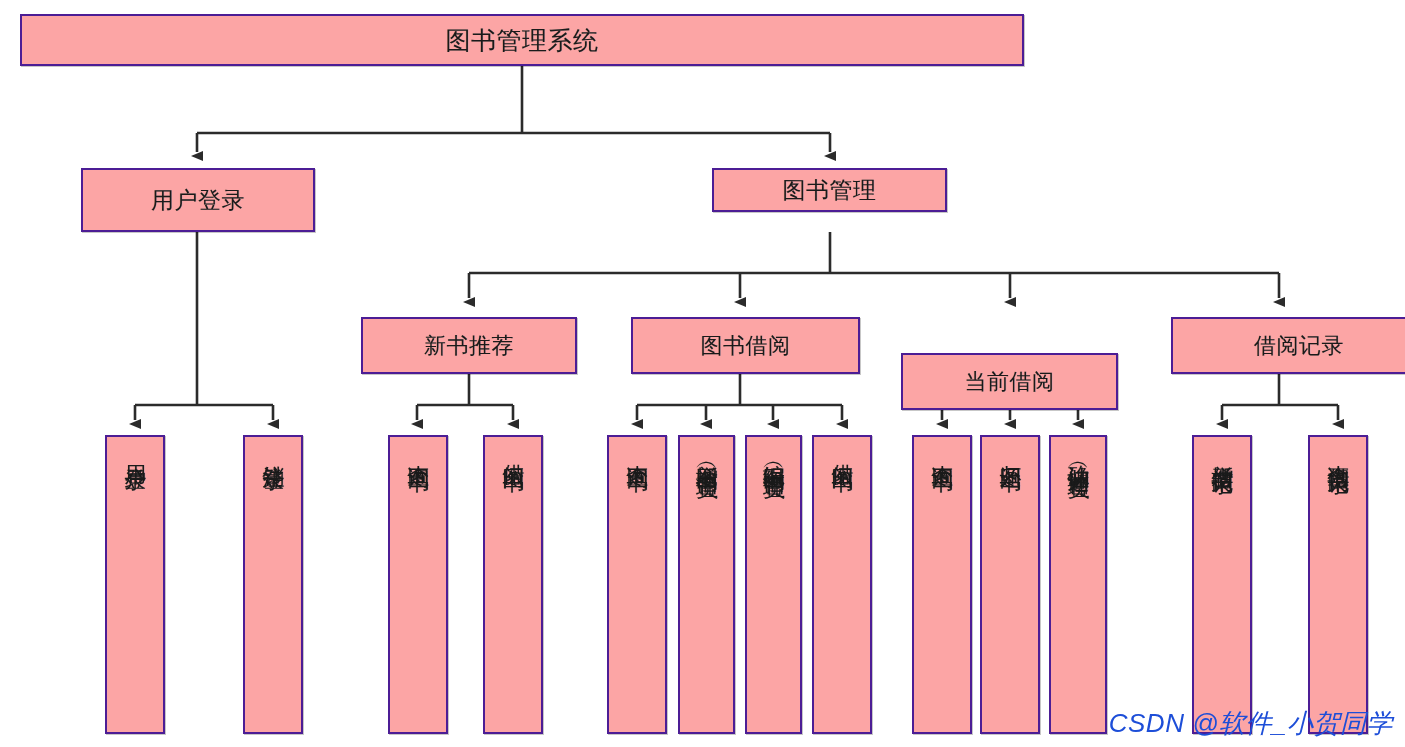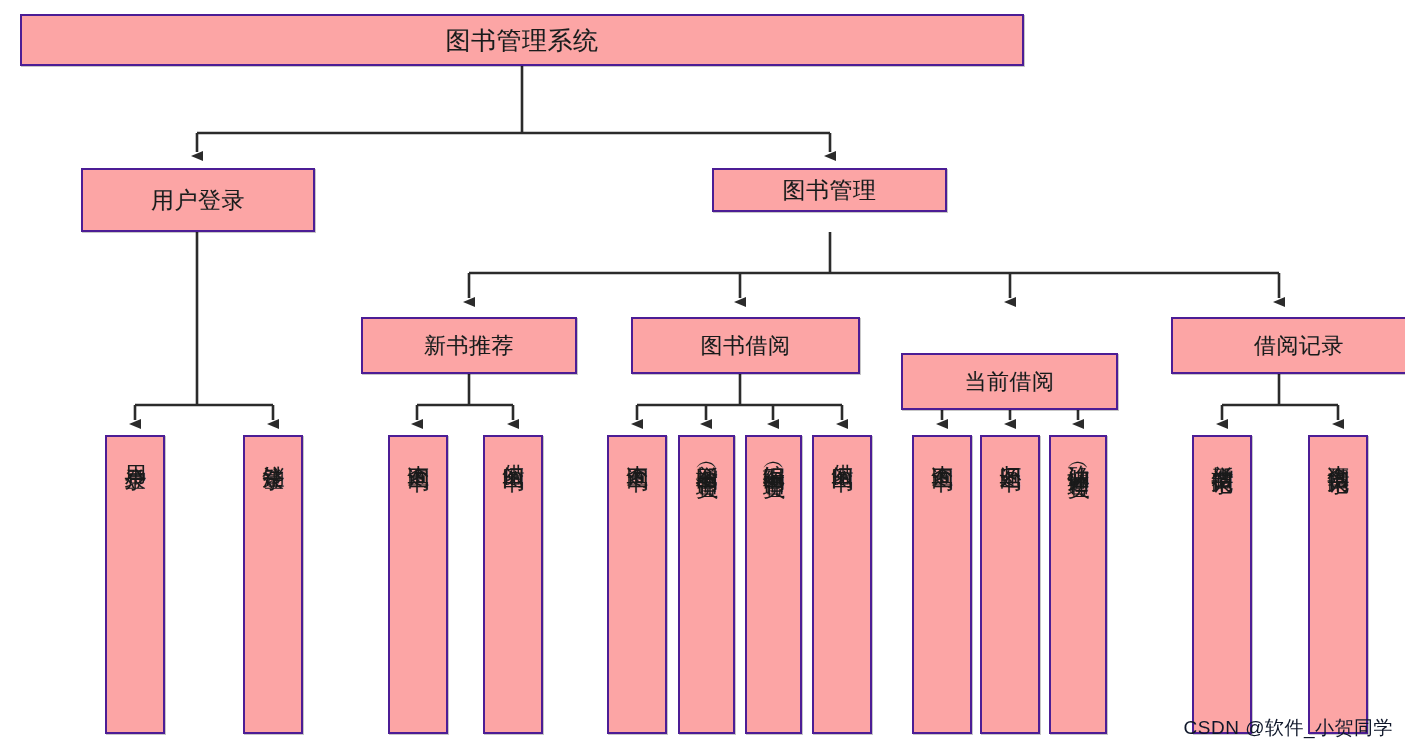--- a/index.html
+++ b/index.html
@@ -57,24 +57,25 @@
     line-height: 1.22;
     letter-spacing: 2px;
     white-space: nowrap;
   }
   .node.leaf.tall .lbl { padding-top: 0px; }
 
   .watermark {
     position: absolute;
     right: 12px;
     bottom: 6px;
-    font-size: 19px;
-    color: #0f172a;
+    font-size: 26px;
+    color: #1d4ed8;
     letter-spacing: 0.5px;
     white-space: nowrap;
+    font-style: italic;
   }
 </style>
 </head>
 <body>
 
 <div id="canvas">
 
   <svg class="wires" viewBox="0 0 1405 747" xmlns="http://www.w3.org/2000/svg">
     <defs>
       <marker id="ah" markerWidth="10" markerHeight="12" refX="1" refY="6" orient="auto" markerUnits="userSpaceOnUse">

